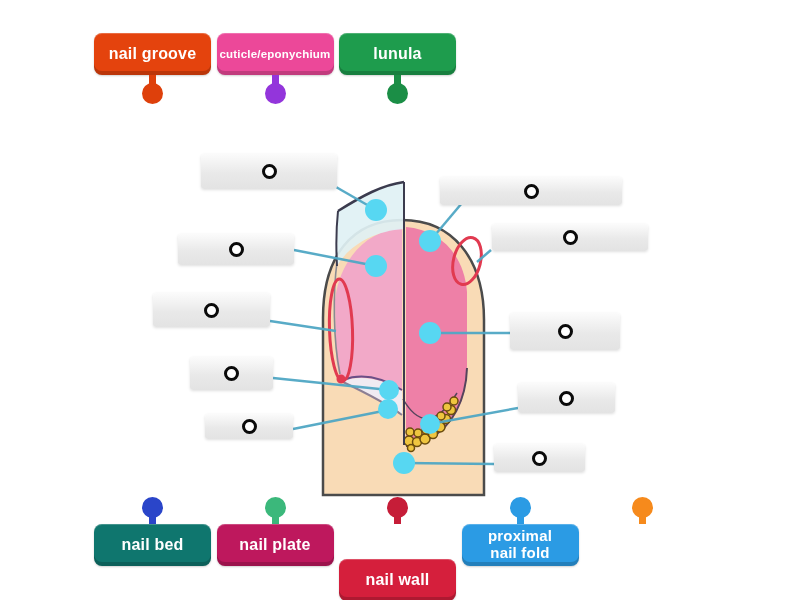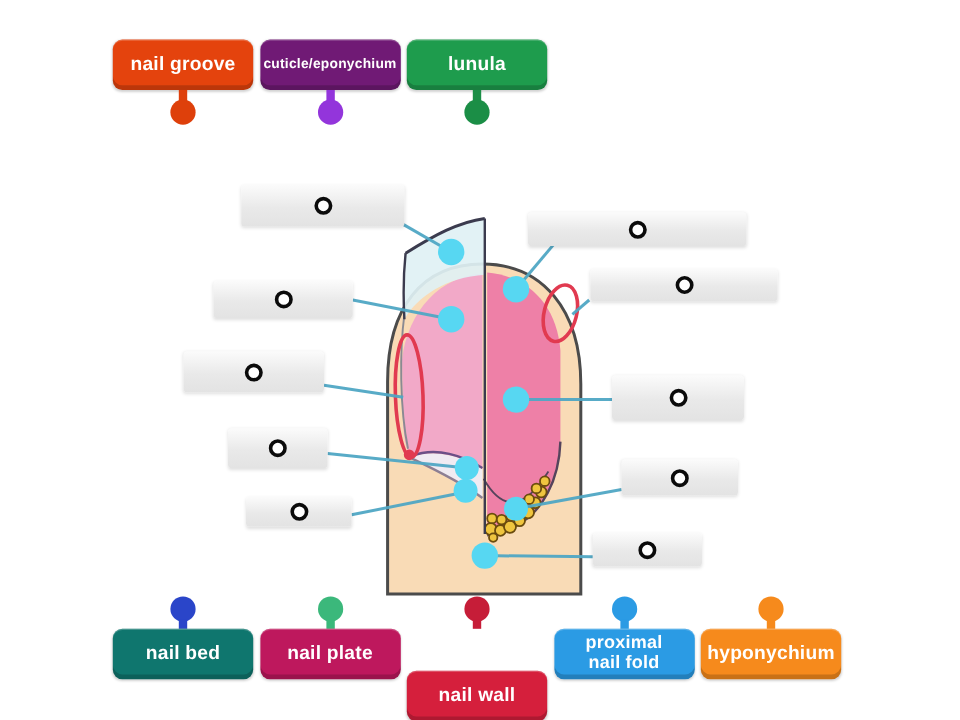--- a/index.html
+++ b/index.html
@@ -134,21 +134,21 @@
       <span class="ring"></span>
     </div>
 
   <div class="row row-top">
     <div class="tag-wrap">
       <div class="tag" style="background: rgb(228, 67, 13);">nail groove</div>
       <div class="pin-stem" style="background: rgb(222, 64, 11);"></div>
       <div class="pin-dot" style="background: rgb(222, 64, 11);"></div>
     </div>
     <div class="tag-wrap">
-      <div class="tag tiny" style="background: #701a75;">cuticle/eponychium</div>
+      <div class="tag tiny" style="background: #ec4899;">cuticle/eponychium</div>
       <div class="pin-stem" style="background: rgb(147, 53, 219);"></div>
       <div class="pin-dot" style="background: rgb(147, 53, 219);"></div>
     </div>
     <div class="tag-wrap">
       <div class="tag" style="background: rgb(30, 156, 77);">lunula</div>
       <div class="pin-stem" style="background: rgb(27, 142, 70);"></div>
       <div class="pin-dot" style="background: rgb(27, 142, 70);"></div>
     </div>
   </div>
 
@@ -169,17 +169,16 @@
       <div class="tag" style="background: rgb(213, 31, 60); margin-top: 35px;">nail wall</div>
     </div>
     <div class="tag-wrap">
       <div class="pin-dot" style="background: rgb(43, 155, 228);"></div>
       <div class="pin-stem" style="background: rgb(43, 155, 228);"></div>
       <div class="tag two-line" style="background: rgb(43, 155, 228);">proximal nail fold</div>
     </div>
     <div class="tag-wrap">
       <div class="pin-dot" style="background: rgb(246, 138, 28);"></div>
       <div class="pin-stem" style="background: rgb(246, 138, 28);"></div>
-      <div class="tag" style="background: rgb(246, 138, 28);">hyponychium</div>
     </div>
   </div>
 
 </div>
 
 </body></html>

